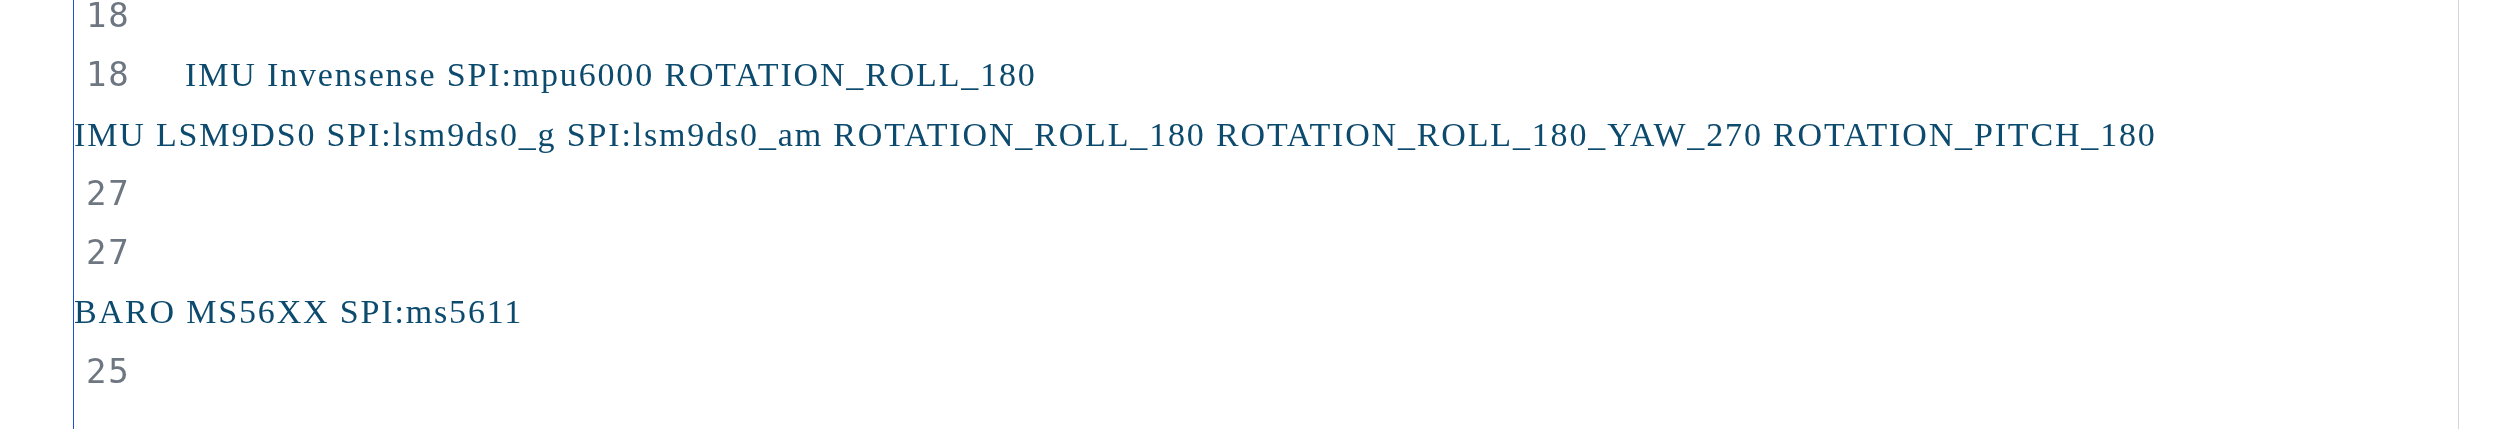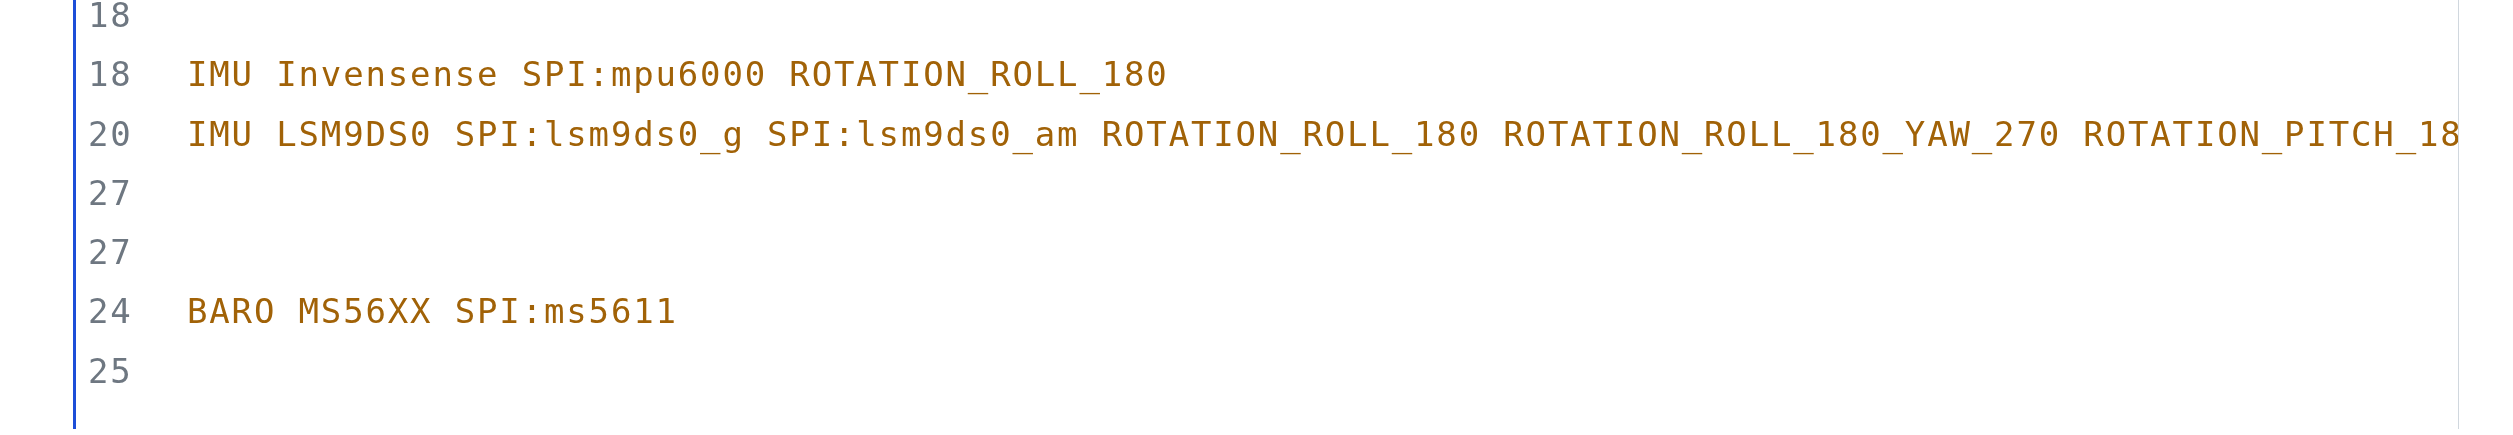--- a/index.html
+++ b/index.html
@@ -14,21 +14,21 @@
     background: #ffffff;
     font-family: "DejaVu Sans Mono", monospace;
   }
   .code-panel {
     position: absolute;
     left: 73px;
     top: 0;
     width: 2386px;
     height: 429px;
     box-sizing: border-box;
-    border-left: 3px solid #1d4ed8;
+    border-left: 1px solid #1d4ed8;
     border-right: 1px solid #d0d7de;
     overflow: hidden;
     background: #ffffff;
   }
   .code-lines {
     position: absolute;
     top: -14px;
     left: 0;
     right: 0;
   }
@@ -43,30 +43,31 @@
   .line-number {
     flex: 0 0 111px;
     width: 111px;
     box-sizing: border-box;
     padding-left: 12px;
     color: #6e7781;
     cursor: pointer;
     user-select: none;
   }
   .line-content {
-    color: #a16207;
+    color: #0c4a6e;
     white-space: pre;
+    font-family: Liberation Serif, serif;
   }
 </style>
 </head>
 <body>
 
 <div class="code-panel">
   <div class="code-lines" id="code-lines">
       <div class="code-line"><span class="line-number">18</span><span class="line-content"></span></div>
       <div class="code-line"><span class="line-number">18</span><span class="line-content">IMU Invensense SPI:mpu6000 ROTATION_ROLL_180</span></div>
-      <div class="code-line"><span class="line-number">20</span><span class="line-content">IMU LSM9DS0 SPI:lsm9ds0_g SPI:lsm9ds0_am ROTATION_ROLL_180 ROTATION_ROLL_180_YAW_270 ROTATION_PITCH_180</span></div>
+      <div class="code-line"><span class="line-content">IMU LSM9DS0 SPI:lsm9ds0_g SPI:lsm9ds0_am ROTATION_ROLL_180 ROTATION_ROLL_180_YAW_270 ROTATION_PITCH_180</span></div>
       <div class="code-line"><span class="line-number">27</span><span class="line-content"></span></div>
       <div class="code-line"><span class="line-number">27</span></div>
-      <div class="code-line"><span class="line-number">24</span><span class="line-content">BARO MS56XX SPI:ms5611</span></div>
+      <div class="code-line"><span class="line-content">BARO MS56XX SPI:ms5611</span></div>
       <div class="code-line"><span class="line-number">25</span><span class="line-content"></span></div>
     </div>
 </div>
 
 </body></html>

